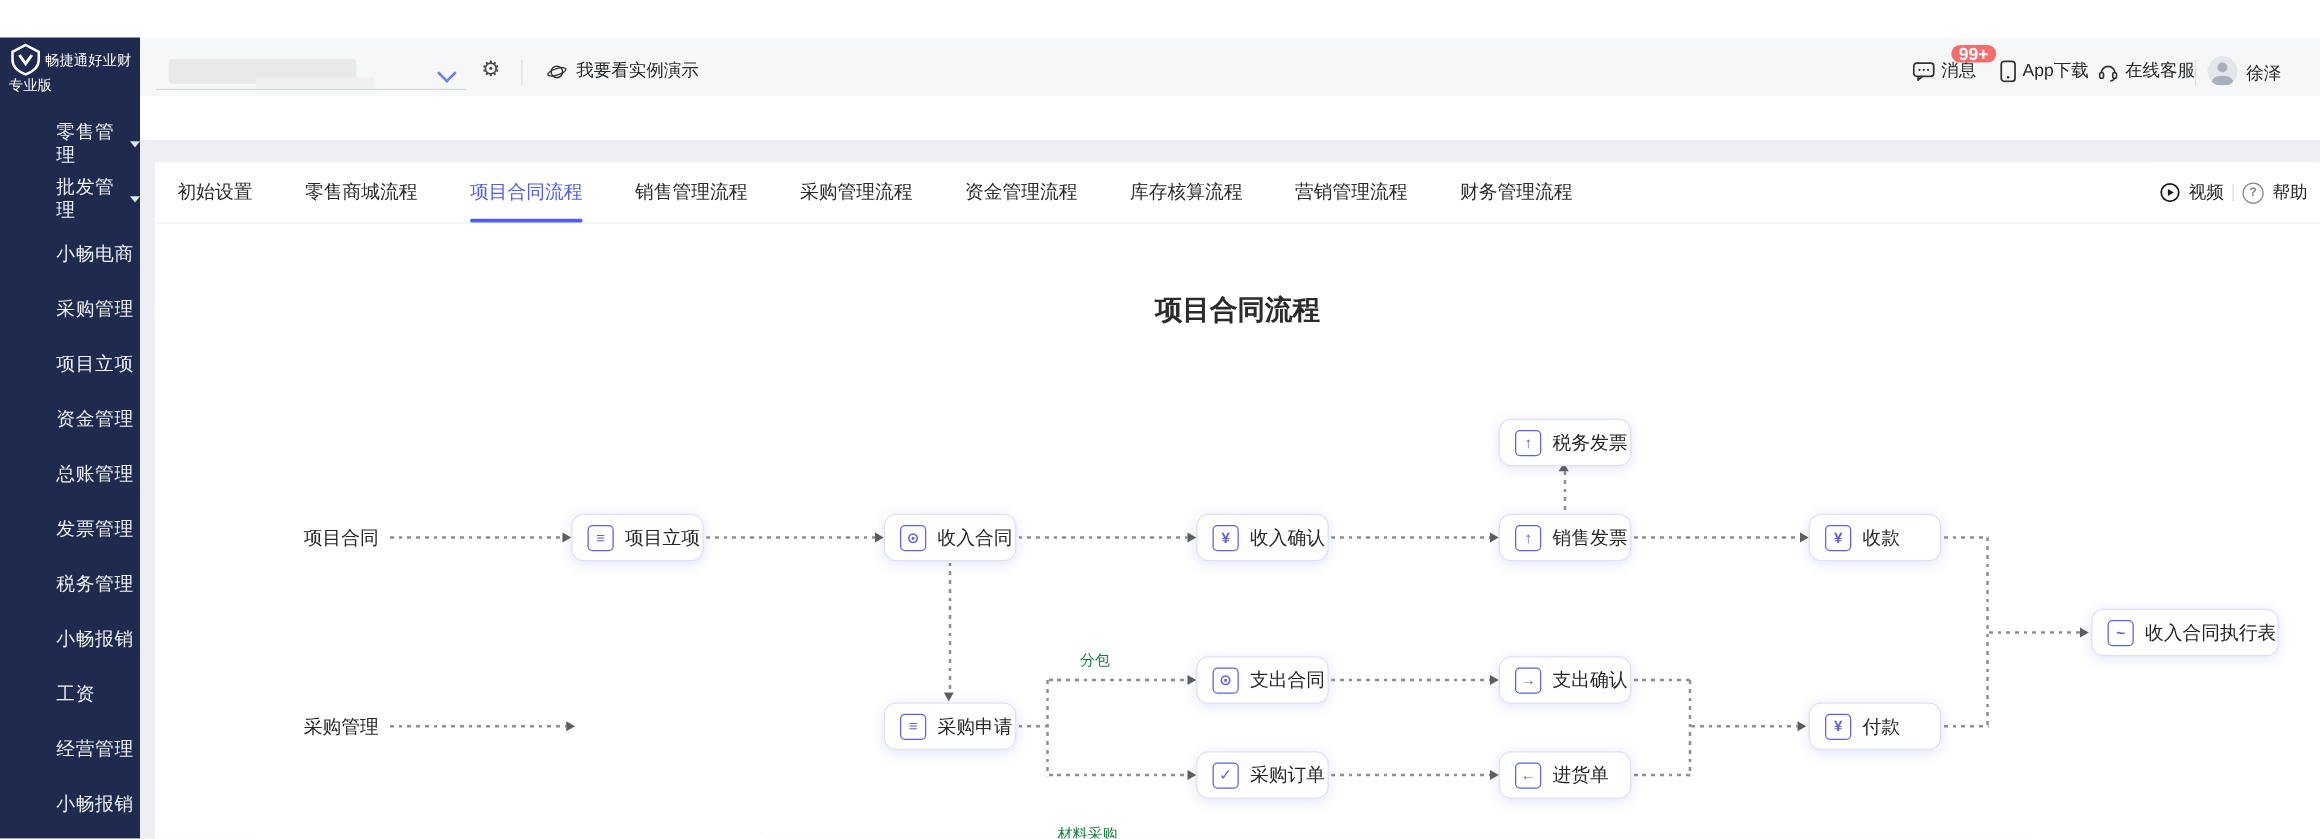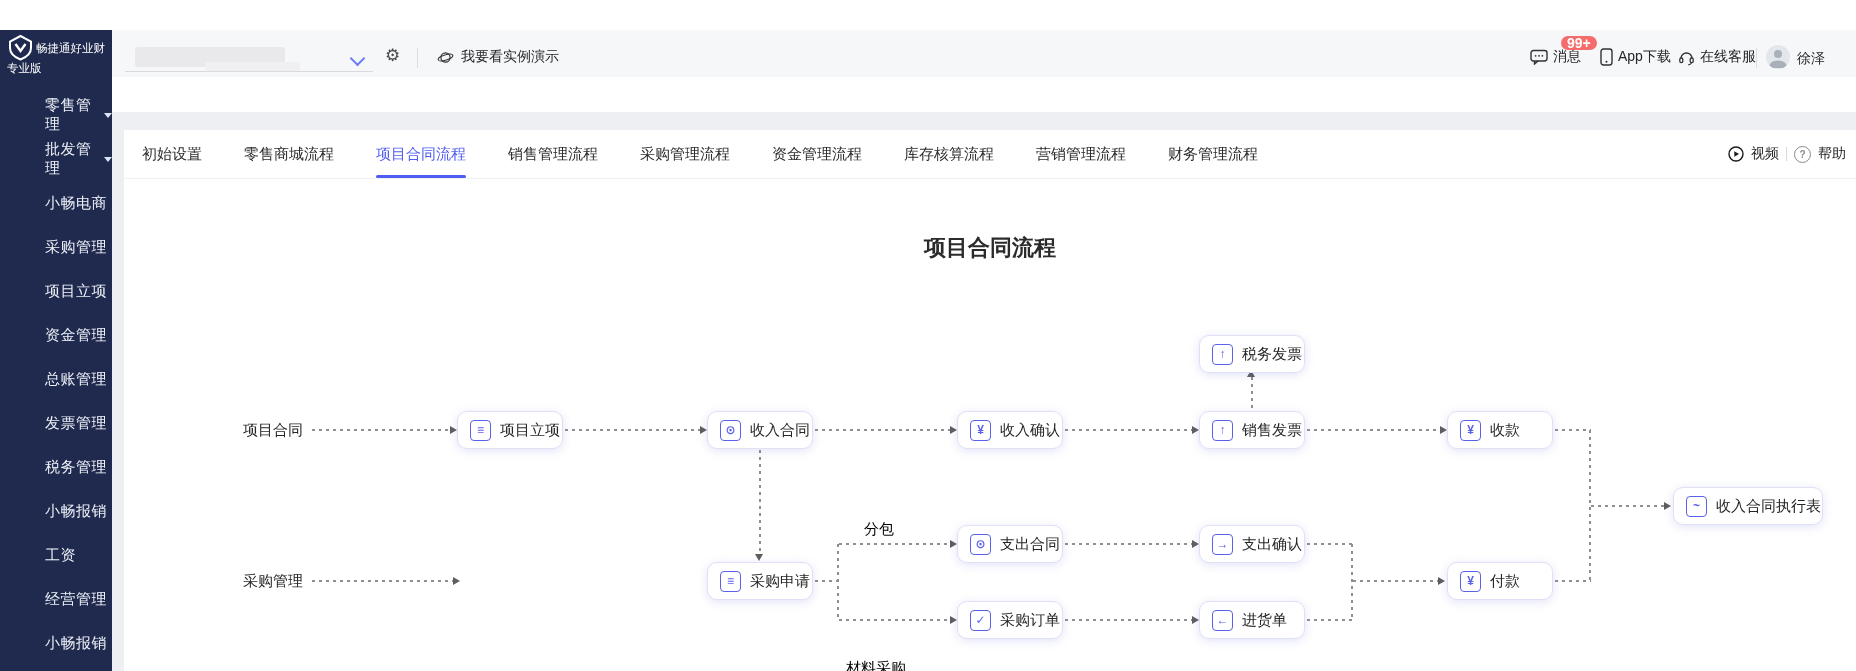--- a/index.html
+++ b/index.html
@@ -48,21 +48,21 @@
   .node{position:absolute;height:38px;border:1px solid #dfe0f6;border-radius:10px;background:#fff;
         box-shadow:0 2px 10px rgba(93,99,214,.18);display:flex;align-items:center;gap:9px;
         padding-left:12px;box-sizing:border-box;font-size:15px;color:#262626;cursor:pointer;white-space:nowrap;z-index:3;}
   .node-ic{flex:0 0 auto;width:19px;height:19px;border:1.5px solid #5b61ea;border-radius:4px;color:#5b61ea;
            font-size:12px;font-weight:bold;display:flex;align-items:center;justify-content:center;line-height:1;}
   .hline{position:absolute;height:2px;background:repeating-linear-gradient(90deg,#8f8f8f 0 3px,transparent 3px 7px);}
   .vline{position:absolute;width:2px;background:repeating-linear-gradient(180deg,#8f8f8f 0 3px,transparent 3px 7px);}
   .arr-r{position:absolute;width:0;height:0;border-left:7px solid #5e5e5e;border-top:4px solid transparent;border-bottom:4px solid transparent;}
   .arr-u{position:absolute;width:0;height:0;border-bottom:7px solid #5e5e5e;border-left:4px solid transparent;border-right:4px solid transparent;}
   .arr-d{position:absolute;width:0;height:0;border-top:7px solid #5e5e5e;border-left:4px solid transparent;border-right:4px solid transparent;}
-  .edge-label{position:absolute;font-size:15px;color:#000000;white-space:nowrap;}
+  .edge-label{position:absolute;font-size:12px;color:#15803d;white-space:nowrap;}
   svg{display:block;}
 </style>
 </head>
 <body>
 
 <div class="app">
 
   <div class="topstrip"></div>
 
   <div class="topbar"></div>

